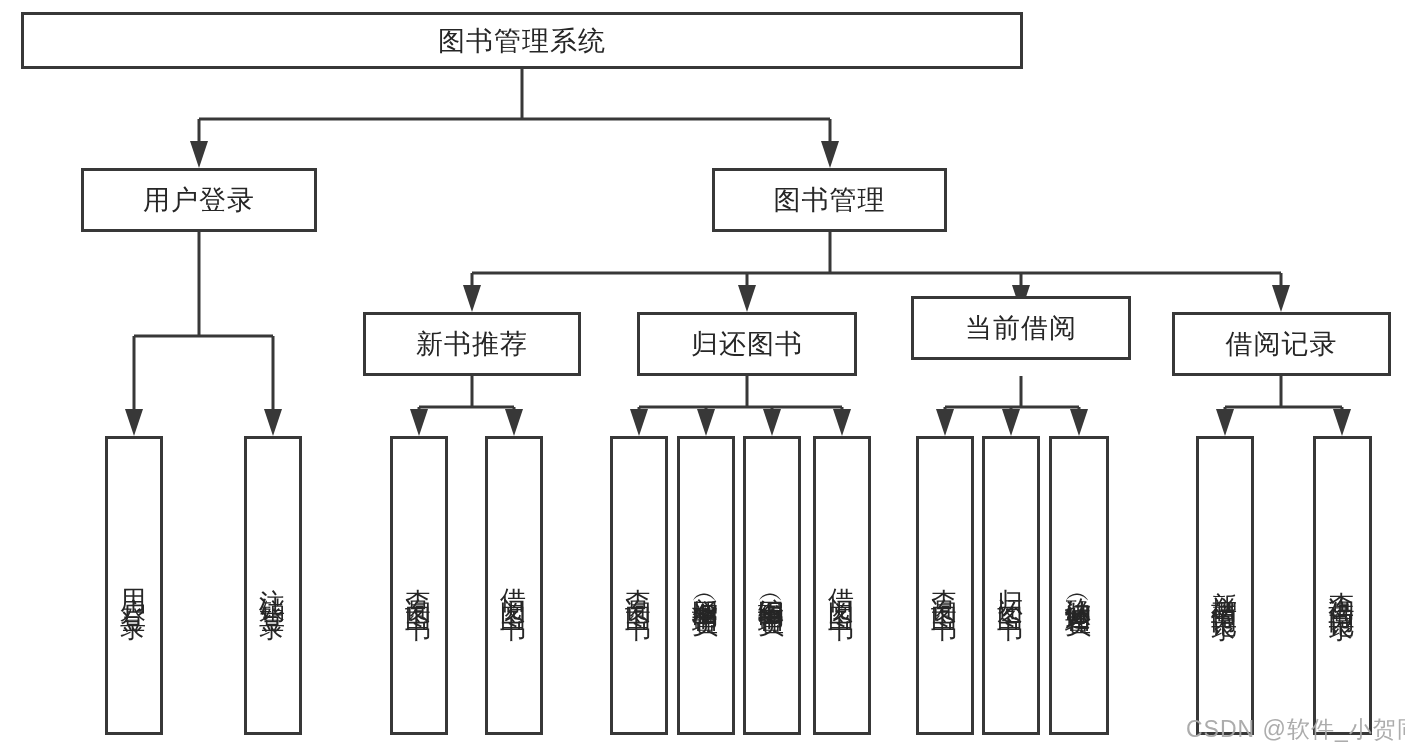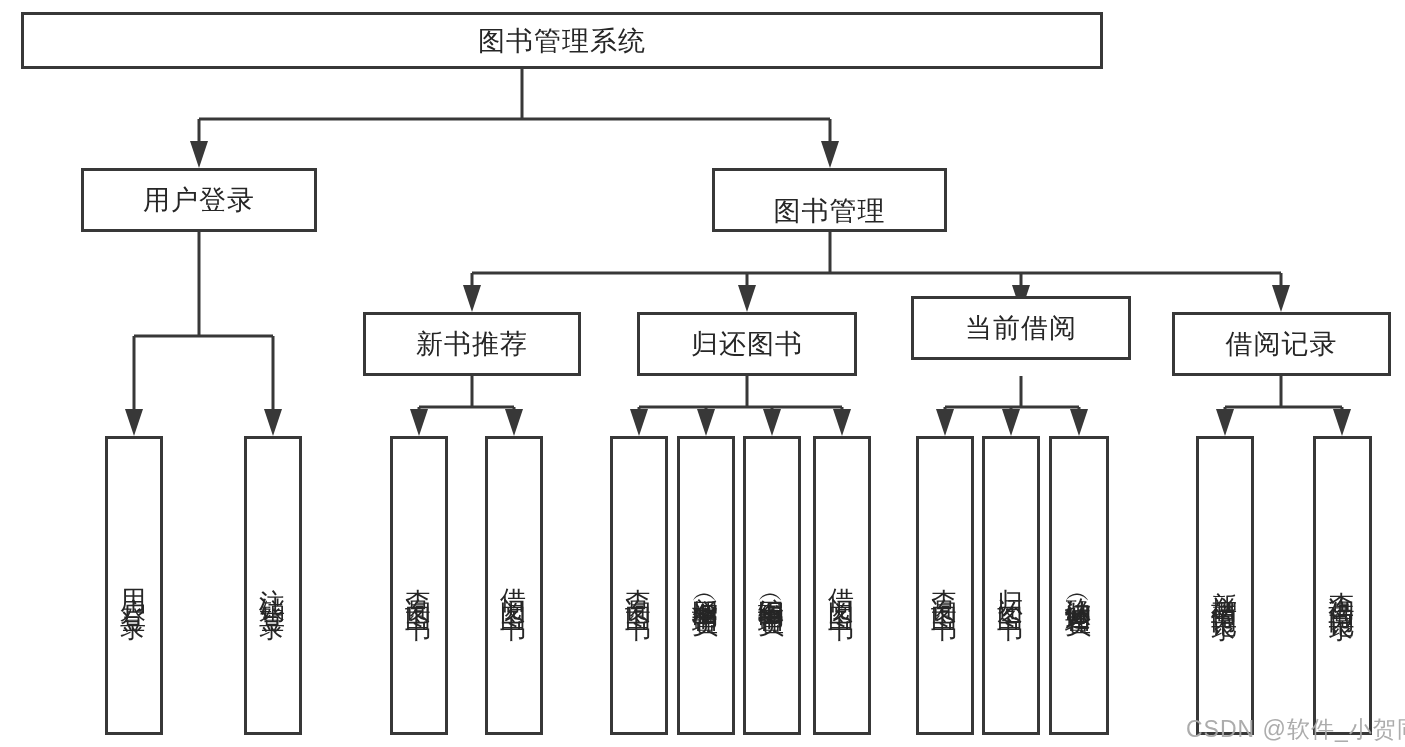--- a/index.html
+++ b/index.html
@@ -78,28 +78,28 @@
       <polygon points="763,409 781,409 772,436"></polygon>
       <polygon points="833,409 851,409 842,436"></polygon>
       <polygon points="936,409 954,409 945,436"></polygon>
       <polygon points="1002,409 1020,409 1011,436"></polygon>
       <polygon points="1070,409 1088,409 1079,436"></polygon>
       <polygon points="1216,409 1234,409 1225,436"></polygon>
       <polygon points="1333,409 1351,409 1342,436"></polygon>
     </g>
   </svg>
 
-  <div class="node" style="left:21px;top:12px;width:1082px;height:57px;">
+  <div class="node" style="left:21px;top:12px;width:1002px;height:57px;">
     <span class="hlabel">图书管理系统</span>
   </div>
 
   <div class="node" style="left:81px;top:168px;width:236px;height:64px;">
     <span class="hlabel">用户登录</span>
   </div>
-  <div class="node" style="left:712px;top:168px;width:235px;height:64px;align-items:flex-end;">
+  <div class="node" style="left:712px;top:168px;width:235px;height:64px;">
     <span class="hlabel">图书管理</span>
   </div>
 
   <div class="node" style="left:363px;top:312px;width:218px;height:64px;">
     <span class="hlabel">新书推荐</span>
   </div>
   <div class="node" style="left:637px;top:312px;width:220px;height:64px;">
     <span class="hlabel">归还图书</span>
   </div>
   <div class="node" style="left:911px;top:296px;width:220px;height:64px;">

